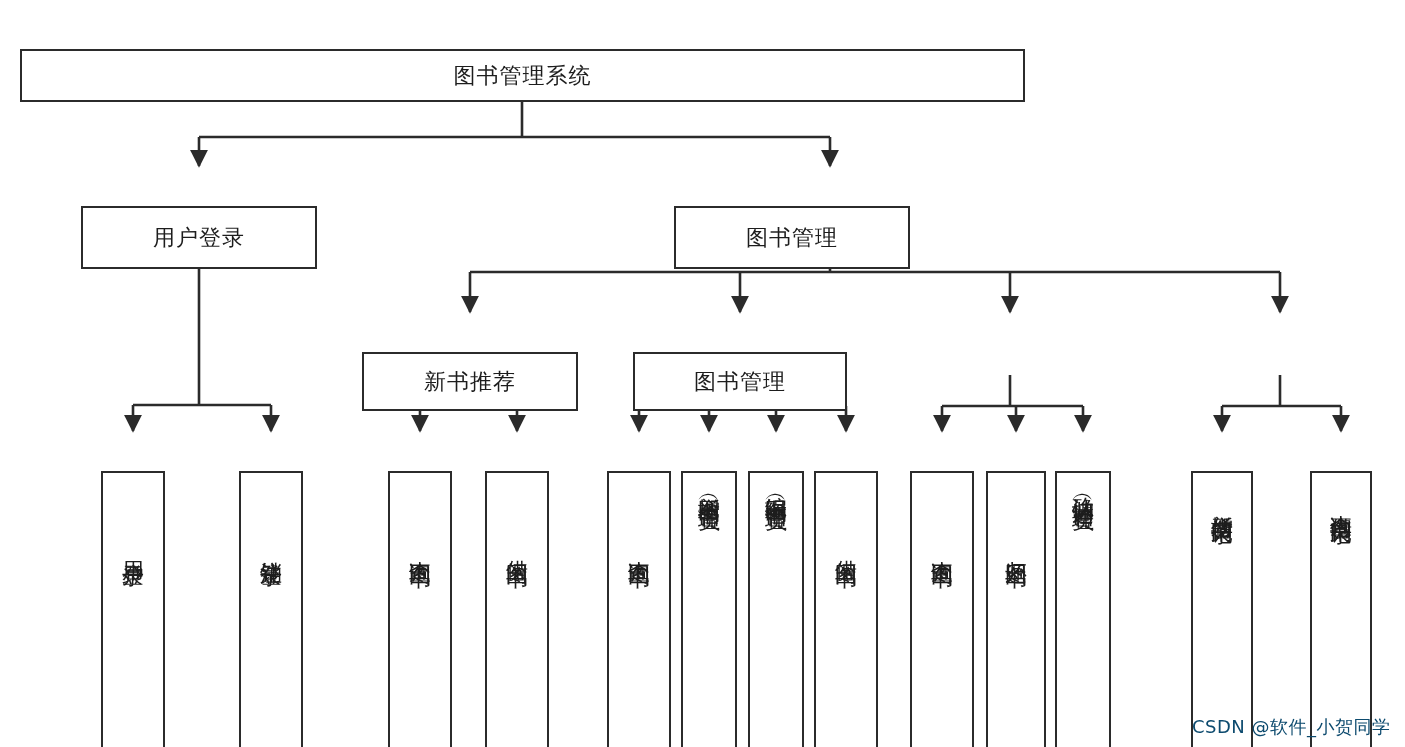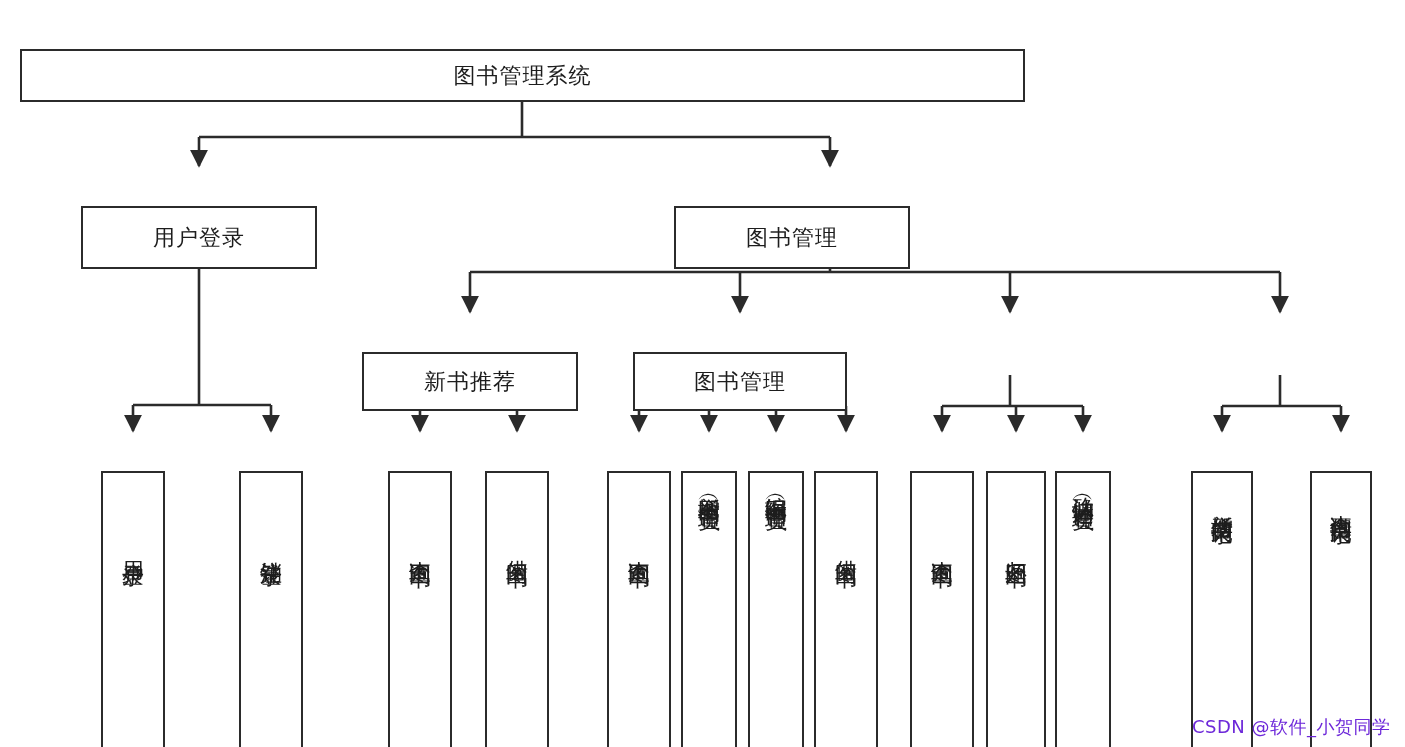--- a/index.html
+++ b/index.html
@@ -52,21 +52,21 @@
     line-height: 1.18;
     letter-spacing: 2px;
     white-space: nowrap;
   }
   .node.v.mid .vtext {
     margin-top: 64px;
   }
   .watermark {
     position: absolute;
     font-size: 18px;
-    color: #6d28d9;
+    color: #0c4a6e;
     white-space: nowrap;
     letter-spacing: 0.5px;
   }
 </style>
 </head>
 <body>
 
 <div id="canvas">
 
   <svg id="edges" viewBox="0 0 1405 747">

